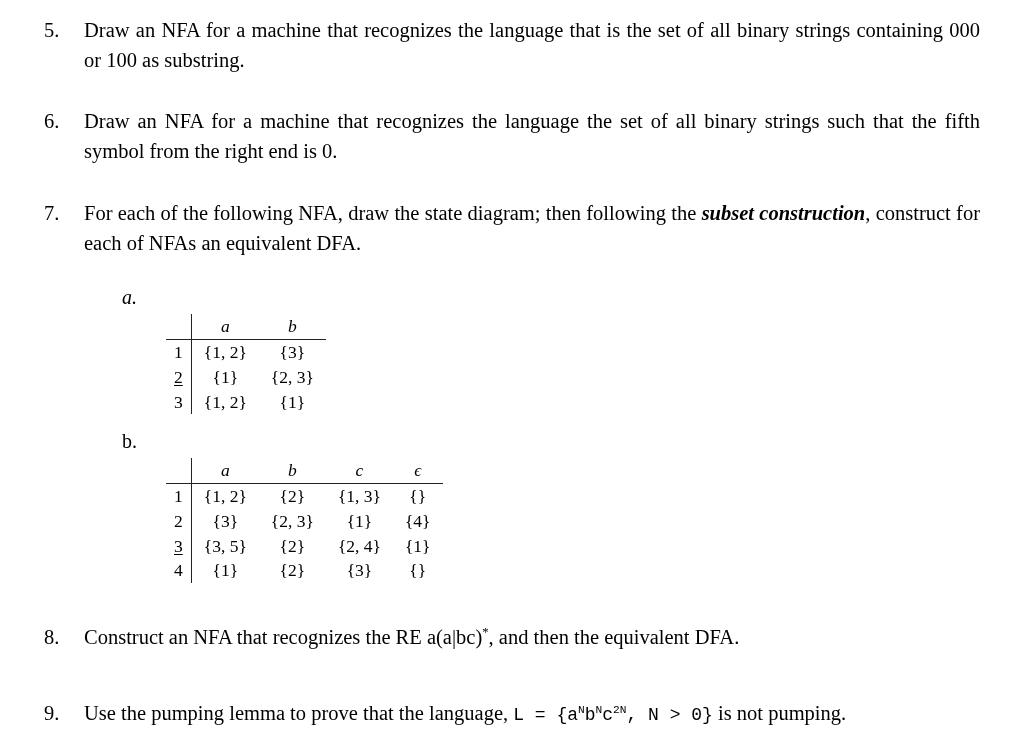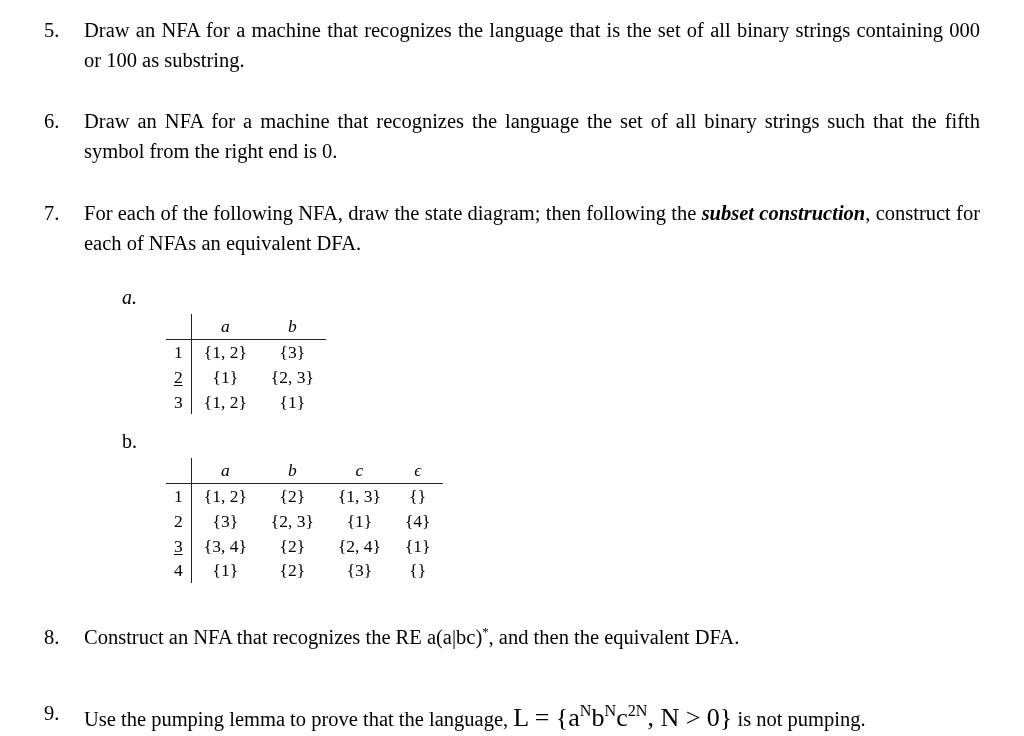--- a/index.html
+++ b/index.html
@@ -69,22 +69,22 @@
   .underline { text-decoration: underline; text-underline-offset: 2px; }
   .tbl-a-wrap { margin-bottom: 14px; }
   .tbl-b-wrap { margin-bottom: 40px; }
   em.subset { font-style: italic; font-weight: bold; }
   .math-it { }
   sup {
     font-size: 62%;
     line-height: 0;
   }
   .formula-sans {
-    font-family: Liberation Serif, serif;
-    font-size: 26px;
+    font-family: Liberation Mono, monospace;
+    font-size: 18px;
   }
 </style>
 </head>
 <body>
 
 <div class="page">
 
   <div class="problem mb-32">
     <span class="num">5.</span>
     <div class="ptext">Draw an NFA for a machine that recognizes the language that is the set of all binary strings containing 000 or 100 as substring.</div>
@@ -149,21 +149,21 @@
         </tr>
         <tr>
           <td class="state-cell">2</td>
           <td>{3}</td>
           <td>{2, 3}</td>
           <td>{1}</td>
           <td>{4}</td>
         </tr>
         <tr>
           <td class="state-cell underline">3</td>
-          <td>{3, 4}</td>
+          <td>{3, 5}</td>
           <td>{2}</td>
           <td>{2, 4}</td>
           <td>{1}</td>
         </tr>
         <tr>
           <td class="state-cell">4</td>
           <td>{1}</td>
           <td>{2}</td>
           <td>{3}</td>
           <td>{}</td>

